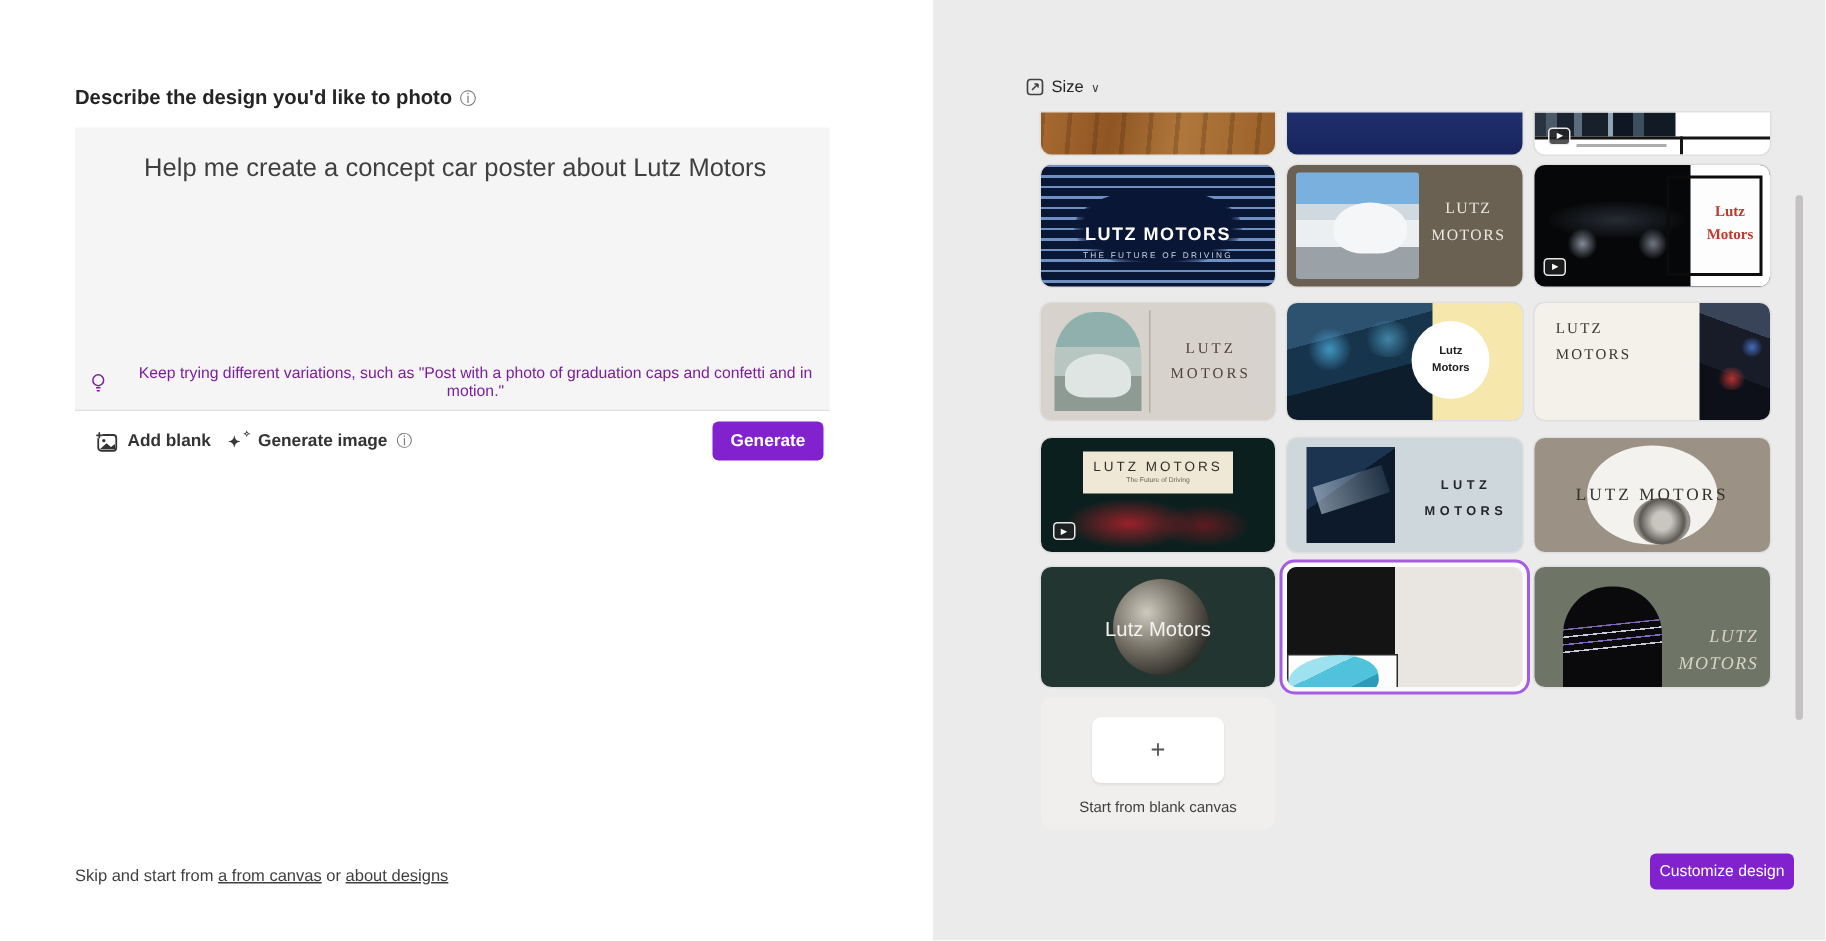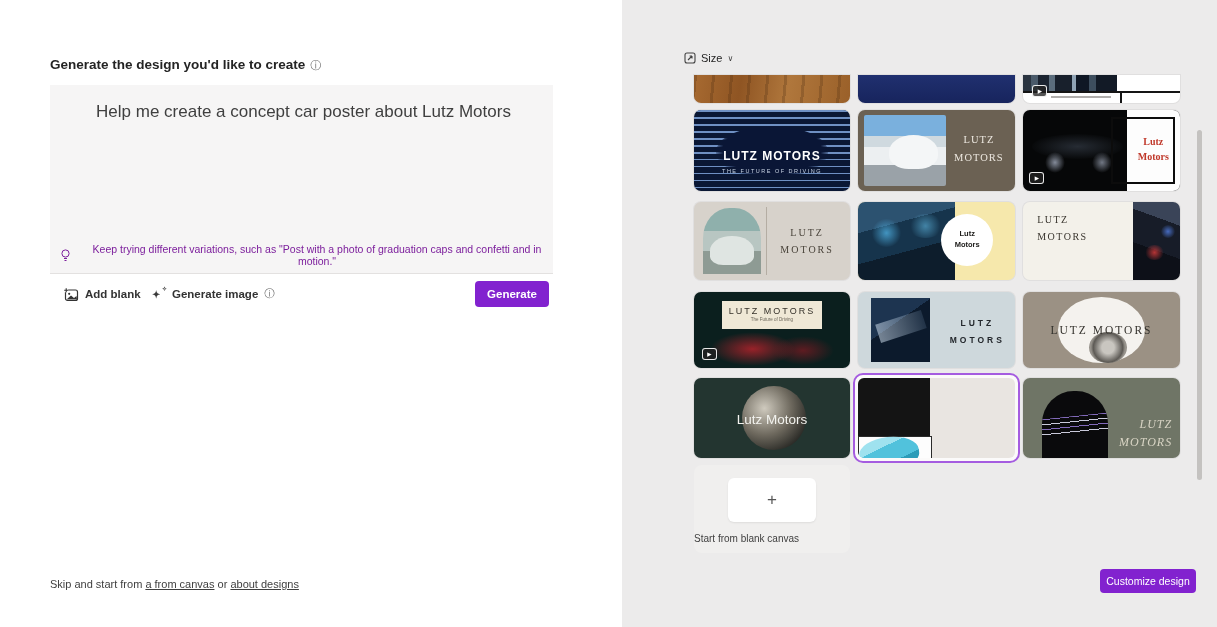--- a/index.html
+++ b/index.html
@@ -134,33 +134,33 @@
   .r4c2 .photo { left:16px; top:7px; width:74px; height:58px; background:#fdfdfd; border:1px solid #2a2a2a; }
   .r4c2 .car { left:8%; top:22%; width:84%; height:55%; border-radius:50% 50% 40% 40%; background:linear-gradient(160deg,#9fe2ef 0 35%,#51c2dc 35% 70%,#2c9cb8 70% 100%); transform:rotate(-6deg); }
   .r4c3 { background:#6f7566; }
   .r4c3 .archN { left:12%; top:16%; width:42%; height:84%; border-radius:48% 48% 0 0; overflow:hidden; background:#0a0a0c; }
   .r4c3 .archN::after { content:""; position:absolute; left:-10%; top:38%; width:120%; height:26%; transform:rotate(-6deg); background:repeating-linear-gradient(180deg, rgba(160,130,230,.8) 0 1px, transparent 1px 5px, rgba(235,235,255,.85) 5px 6px, transparent 6px 10px); }
   .r4c3 .title { left:56%; right:5%; top:46%; text-align:right; font-style:italic; color:#d8d4c4; font-size:12px; letter-spacing:1px; line-height:1.5; }
 
   
   .r5c1 { background:#f0efee; border-radius:8px; box-shadow:none; }
   .r5c1 .card { left:50%; top:13px; width:88px; height:44px; margin-left:-44px; background:#fff; border-radius:6px; box-shadow:0 1px 2px rgba(0,0,0,.08); display:flex; align-items:center; justify-content:center; color:#555; font-size:17px; font-weight:normal; }
-  .r5c1 .cap { left:0; right:0; top:68px; font-size:10px; color:#3f3f3f; }
+  .r5c1 .cap { left:0; right:0; top:68px; text-align:center; font-size:10px; color:#3f3f3f; }
 
   
   .customize-btn { position:absolute; left:1100px; top:569px; width:96px; height:24px; background:#8222cf; border:none; border-radius:4px; color:#fff; font-size:10.5px; font-weight:normal; font-family:"Liberation Sans",sans-serif; z-index:5; cursor:pointer; }
   .watermark { position:absolute; left:964px; top:558px; z-index:10; font-size:31px; font-weight:bold; letter-spacing:2px; color:#cbcbcb; text-shadow:2px 2px 0 rgba(255,255,255,.95), -1px -1px 0 rgba(255,255,255,.7); pointer-events:none; }
 </style>
 </head>
 <body>
 
 <div id="stage">
 
   <div class="lp-header">
-    <span>Generate the design you'd like to create</span><span class="info">ⓘ</span>
+    <span>Describe the design you'd like to photo</span><span class="info">ⓘ</span>
   </div>
 
   <div class="composer">
     <div class="prompt">Help me create a concept car poster about Lutz Motors</div>
     <div class="tip-row">
       <svg width="11" height="13" viewBox="0 0 11 13">
         <circle cx="5.5" cy="4.5" r="3.6" fill="none" stroke="#7c1e9c" stroke-width="1"></circle>
         <line x1="4" y1="9.5" x2="7" y2="9.5" stroke="#7c1e9c" stroke-width="1"></line>
         <line x1="4.5" y1="11.5" x2="6.5" y2="11.5" stroke="#7c1e9c" stroke-width="1"></line>
       </svg>

